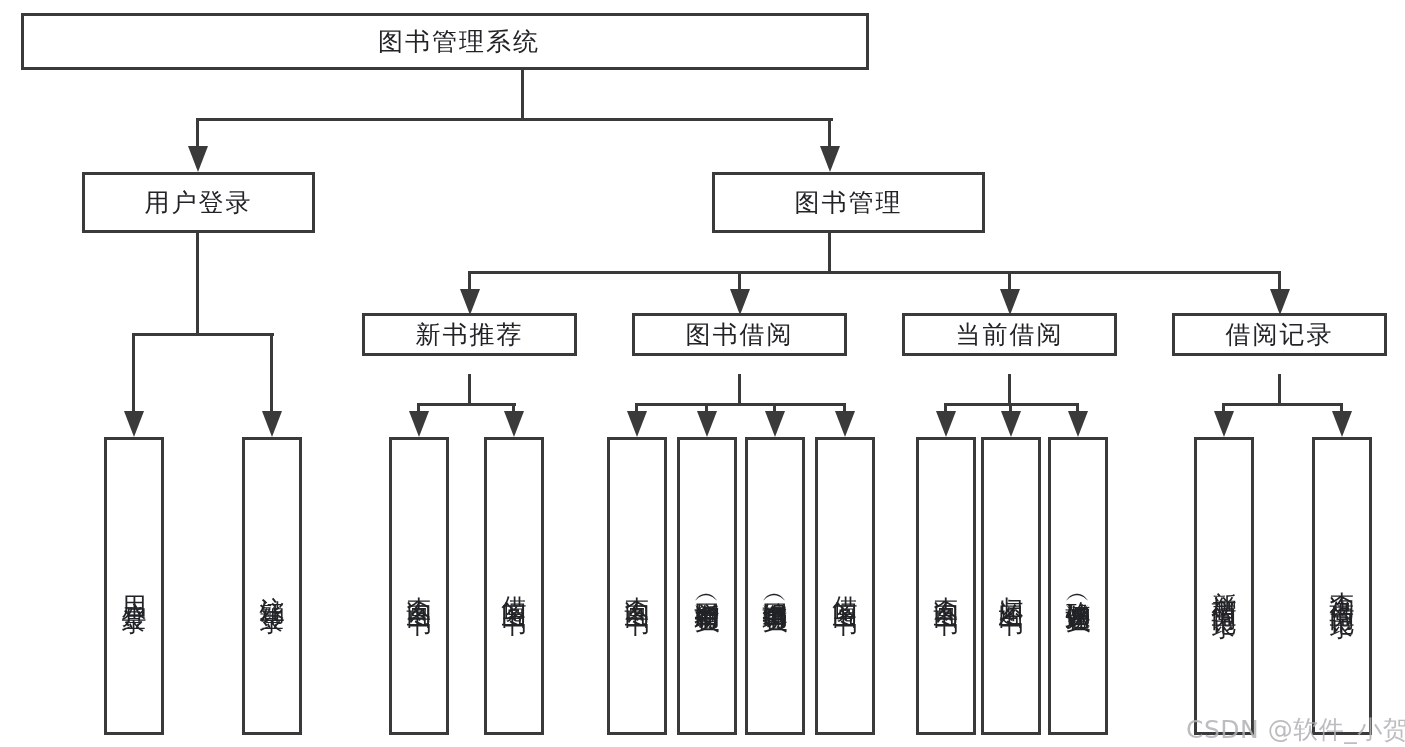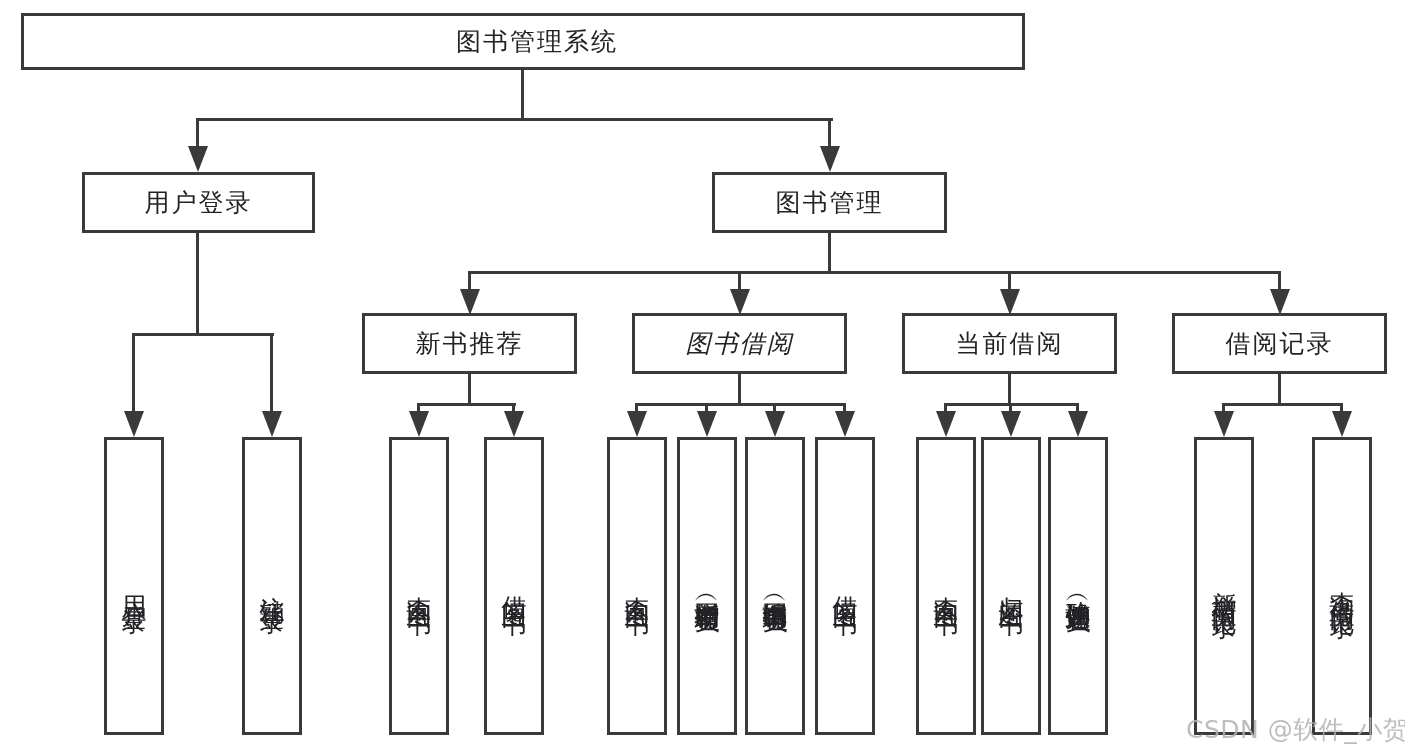--- a/index.html
+++ b/index.html
@@ -18,23 +18,23 @@
   }
   
   .box{
     position:absolute;
     box-sizing:border-box;
     border:3px solid var(--line);
     background:#fff;
     display:flex;align-items:center;justify-content:center;
     text-align:center;
   }
-  .root{left:21px;top:13px;width:1004px;height:57px;font-size:25px;letter-spacing:2px;padding-left:28px;}
+  .root{left:21px;top:13px;width:848px;height:57px;font-size:25px;letter-spacing:2px;padding-left:28px;}
   .lvl1{top:172px;width:233px;height:61px;font-size:25px;letter-spacing:2px;}
-  .lvl2{top:313px;width:215px;height:61px;font-size:25px;letter-spacing:2px;}
+  .lvl2{top:313px;width:215px;height:43px;font-size:25px;letter-spacing:2px;}
   .leaf{top:437px;width:60px;height:298px;}
   .vtext{
     writing-mode:vertical-lr;
     text-orientation:mixed;
     font-size:25px;
     letter-spacing:5px;
     line-height:1;
     white-space:nowrap;
   }
   .leaf.long .vtext{letter-spacing:1px;}
@@ -63,28 +63,28 @@
 
 <div class="canvas">
 
   <div class="box root">
     <span>图书管理系统</span>
   </div>
 
   <div class="box lvl1" style="left:82px;">
     <span>用户登录</span>
   </div>
-  <div class="box lvl1" style="left:712px;width:235px;">
+  <div class="box lvl1" style="left:712px;width:273px;">
     <span>图书管理</span>
   </div>
 
   <div class="box lvl2" style="left:362px;">
     <span>新书推荐</span>
   </div>
-  <div class="box lvl2" style="left:632px;font-style:italic;">
+  <div class="box lvl2" style="left:632px;">
     <span>图书借阅</span>
   </div>
   <div class="box lvl2" style="left:1172px;">
     <span>借阅记录</span>
   </div>
   <div class="box lvl2" style="left:902px;">
     <span>当前借阅</span>
   </div>
 
   <div class="box leaf" style="left:104px;">

